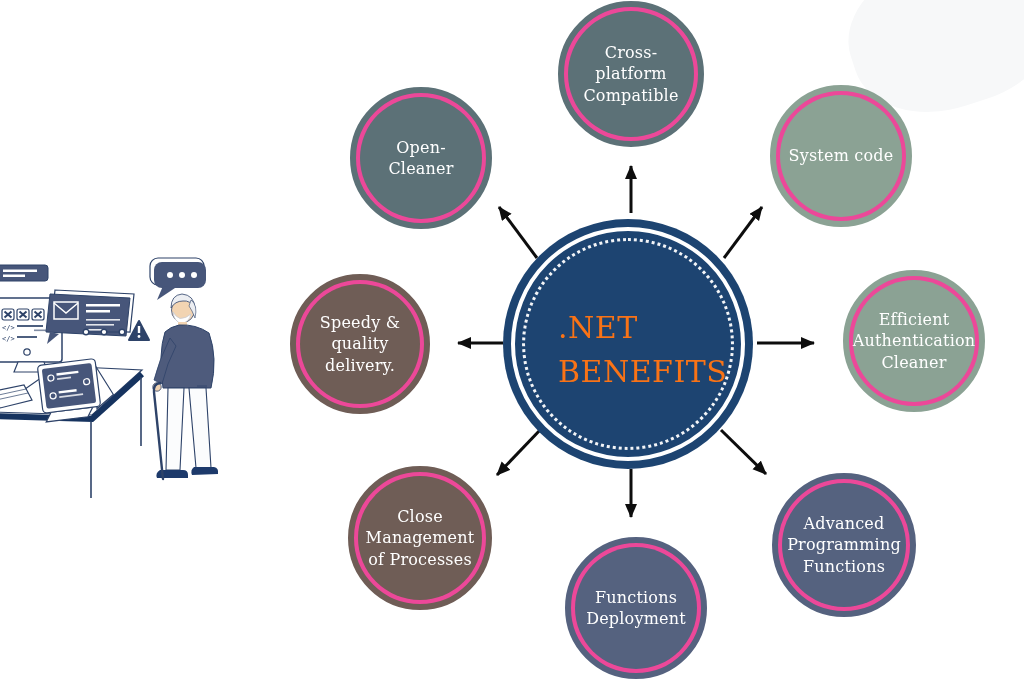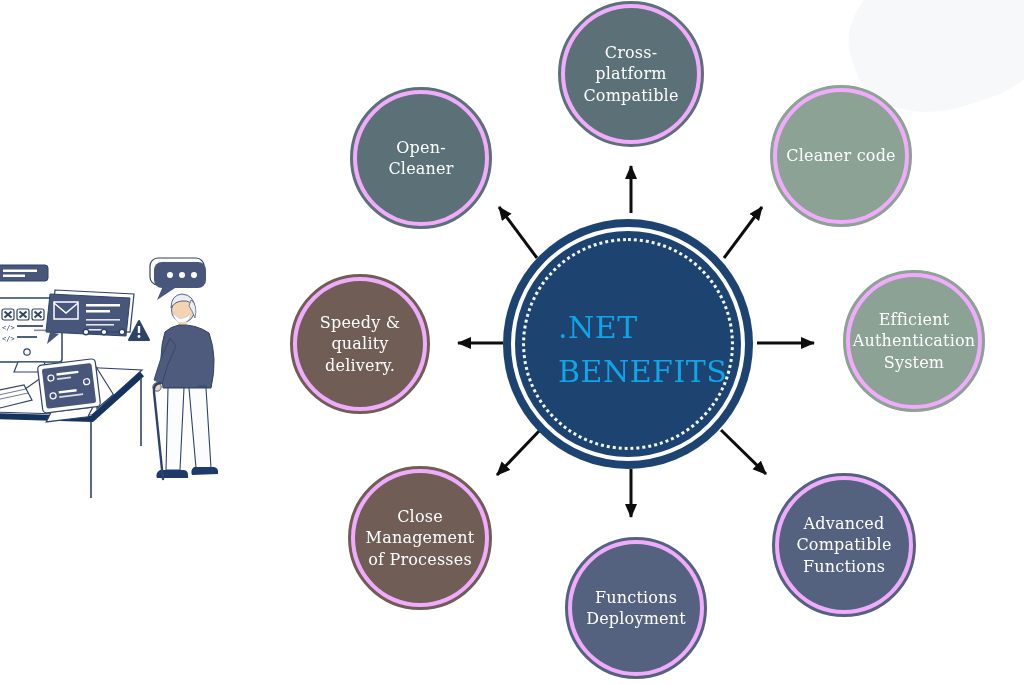--- a/index.html
+++ b/index.html
@@ -15,27 +15,27 @@
   #arrows{position:absolute;left:0;top:0;pointer-events:none;}
   
   .center-circle{
     position:absolute;left:503px;top:219px;width:250px;height:250px;
     border-radius:50%;box-sizing:border-box;
   }
   .center-ring{position:absolute;inset:8px;border:4px solid #ffffff;border-radius:50%;}
   .center-dotted-ring{position:absolute;inset:19px;border:3px dotted rgba(255,255,255,.95);border-radius:50%;}
   .center-label{
     position:absolute;left:55px;top:50%;transform:translateY(-50%);
-    color:#0ea5e9;font-size:30px;line-height:1.45;letter-spacing:.5px;
+    color:#f97316;font-size:30px;line-height:1.45;letter-spacing:.5px;
     white-space:pre-line;text-align:left;margin-top:5px;
   }
   
   .benefit{
-    position:absolute;border-radius:50%;border:3px solid #14532d;
-    padding:4px;box-sizing:border-box;background:#f0abfc;
+    position:absolute;border-radius:50%;border:6px solid #14532d;
+    padding:4px;box-sizing:border-box;background:#ec4899;
   }
   .benefit-fill{
     width:100%;height:100%;border-radius:50%;
     display:flex;align-items:center;justify-content:center;
   }
   .benefit-label{
     color:#ffffff;font-size:16px;line-height:1.32;text-align:center;
     white-space:pre-line;letter-spacing:.2px;
   }
   .pos-top{left:558px;top:1px;width:146px;height:146px;}
@@ -83,34 +83,34 @@
 
   <div class="benefit pos-top" style="border-color: rgb(92, 113, 119);">
     <div class="benefit-fill" style="background-color: rgb(92, 113, 119);">
       <span class="benefit-label">Cross-
 platform
 Compatible</span>
     </div>
   </div>
   <div class="benefit pos-tr" style="border-color: rgb(139, 162, 148);">
     <div class="benefit-fill" style="background-color: rgb(139, 162, 148);">
-      <span class="benefit-label">Cleaner code</span>
+      <span class="benefit-label">System code</span>
     </div>
   </div>
   <div class="benefit pos-r" style="border-color: rgb(139, 162, 148);">
     <div class="benefit-fill" style="background-color: rgb(139, 162, 148);">
       <span class="benefit-label">Efficient
 Authentication
-System</span>
+Cleaner</span>
     </div>
   </div>
   <div class="benefit pos-br" style="border-color: rgb(85, 98, 127);">
     <div class="benefit-fill" style="background-color: rgb(85, 98, 127);">
       <span class="benefit-label">Advanced
-Compatible
+Programming
 Functions</span>
     </div>
   </div>
   <div class="benefit pos-b" style="border-color: rgb(85, 98, 127);">
     <div class="benefit-fill" style="background-color: rgb(85, 98, 127);">
       <span class="benefit-label">Functions
 Deployment</span>
     </div>
   </div>
   <div class="benefit pos-bl" style="border-color: rgb(111, 93, 86);">

